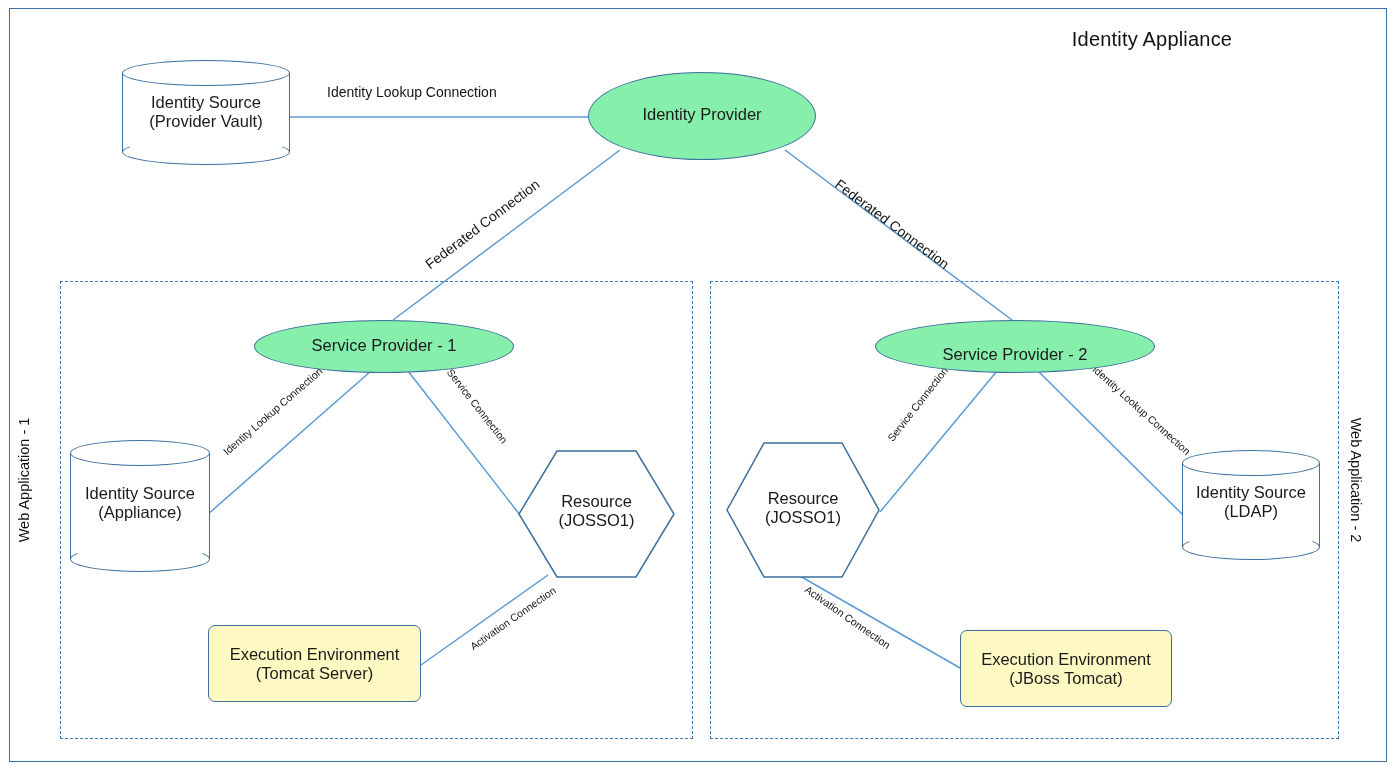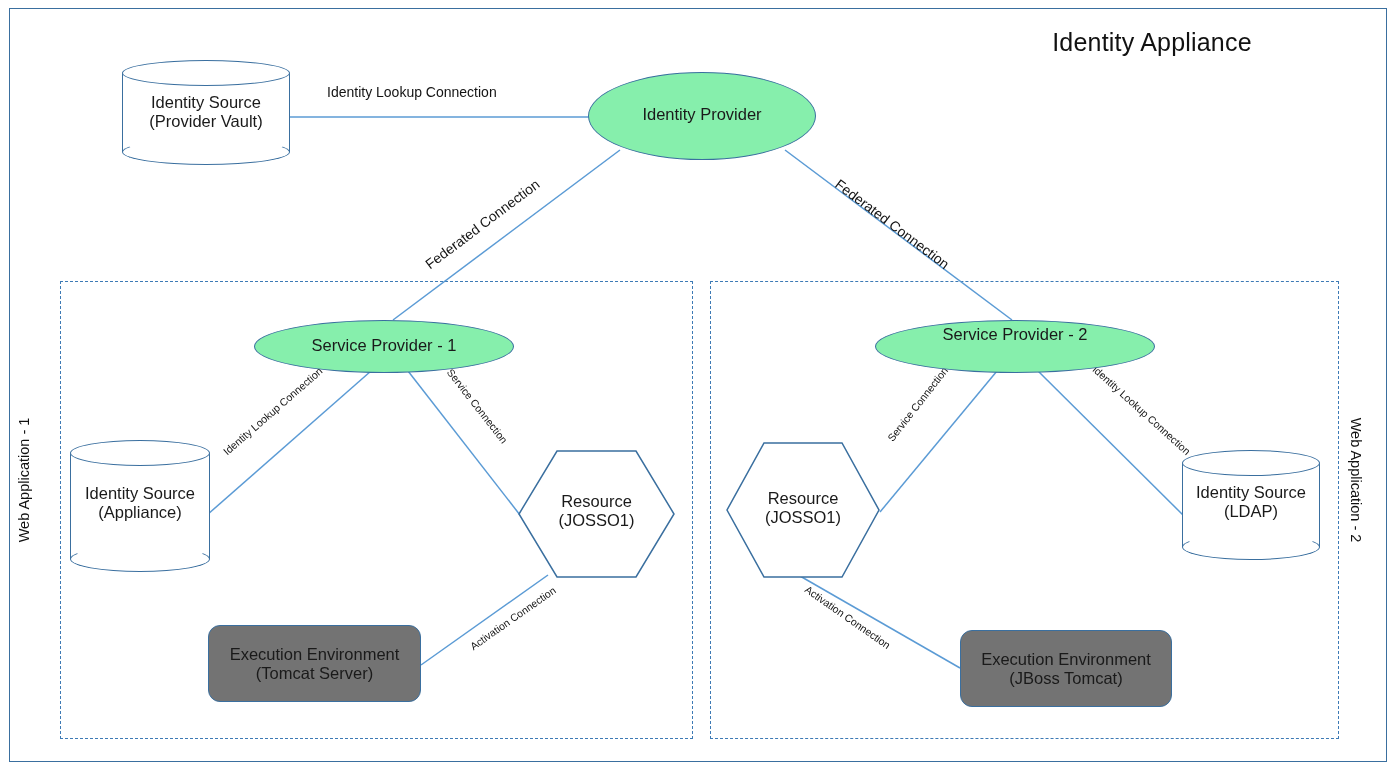--- a/index.html
+++ b/index.html
@@ -26,21 +26,21 @@
     height: 754px;
     border: 1.6px solid #3a6f9f;
     box-sizing: border-box;
   }
   #appliance-title {
     position: absolute;
     left: 1004px;
     top: 28px;
     width: 296px;
     text-align: center;
-    font-size: 25px;
+    font-size: 20px;
     color: #111111;
     letter-spacing: 0.2px;
     white-space: nowrap;
   }
   
   .webapp-box {
     position: absolute;
     border: 1.7px dashed #3d7ab5;
     box-sizing: border-box;
     background: transparent;
@@ -139,22 +139,22 @@
   
   .ellipse {
     border: 1.5px solid #3a6f9f;
     border-radius: 50%;
     background: #86efac;
   }
 
   
   .roundrect {
     border: 1.5px solid #3a6f9f;
-    border-radius: 12px;
-    background: #737373;
+    border-radius: 7px;
+    background: #fef9c3;
   }
 
   
   .hexwrap svg { display: block; }
   .hex-poly {
     fill: #ffffff;
     stroke: #3a6f9f;
     stroke-width: 1.5;
   }
 </style>
@@ -223,21 +223,21 @@
 
   <div class="node ellipse" style="left:588px; top:72px; width:228px; height:88px;">
     <div class="node-text" style="top:32px; font-size:16.5px;">Identity Provider</div>
   </div>
 
   <div class="node ellipse" style="left:254px; top:320px; width:260px; height:53px;">
     <div class="node-text" style="top:15px; font-size:16.5px;">Service Provider - 1</div>
   </div>
 
   <div class="node ellipse" style="left:875px; top:320px; width:280px; height:53px;">
-    <div class="node-text" style="top:4px; font-size:16.5px;">Service Provider - 2</div>
+    <div class="node-text" style="top:24px; font-size:16.5px;">Service Provider - 2</div>
   </div>
 
   <div class="node cylinder" style="left:70px; top:440px; width:140px; height:132px;">
     <div class="cyl-body"></div>
     <div class="cyl-bottom"></div>
     <div class="cyl-top"></div>
     <div class="node-text" style="top:44px; font-size:16.5px;">
       <div>Identity Source</div>
       <div>(Appliance)</div>
     </div>

